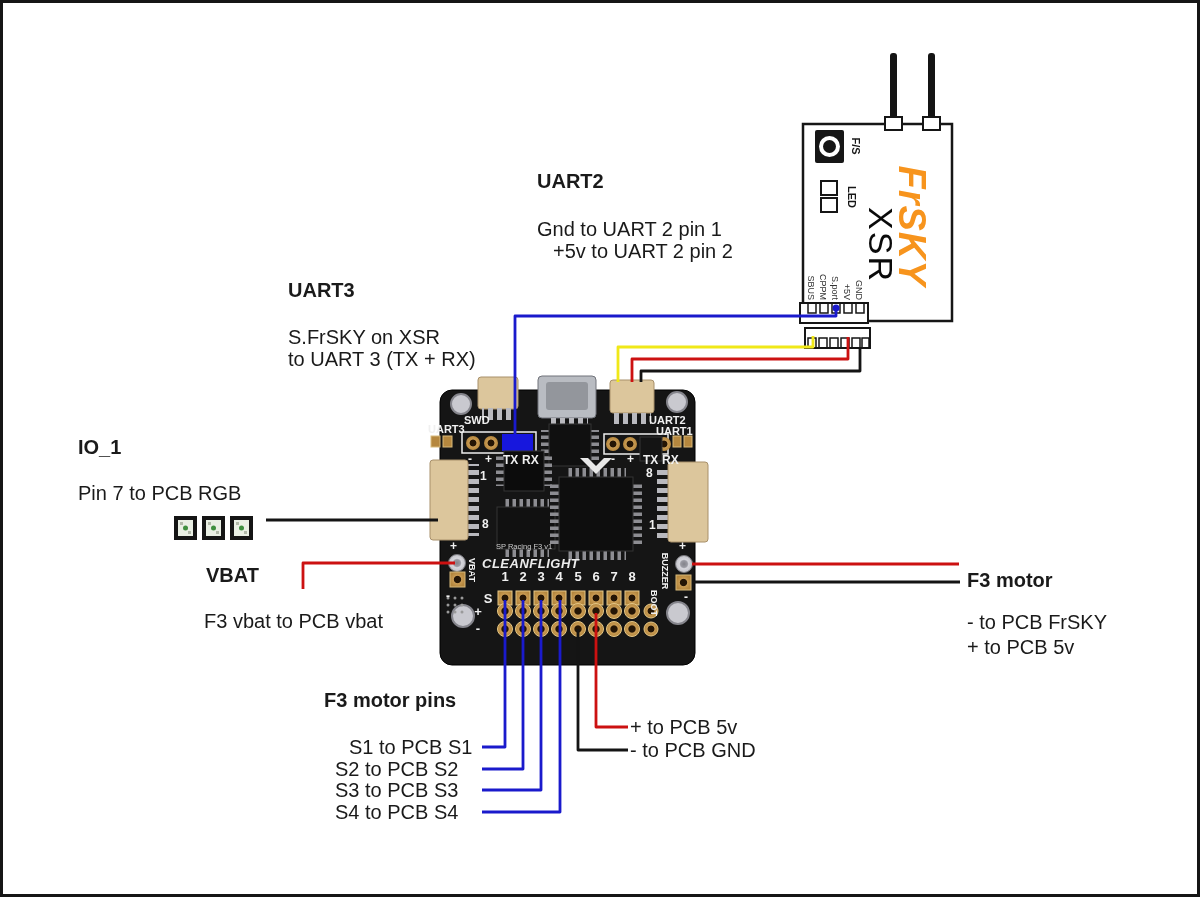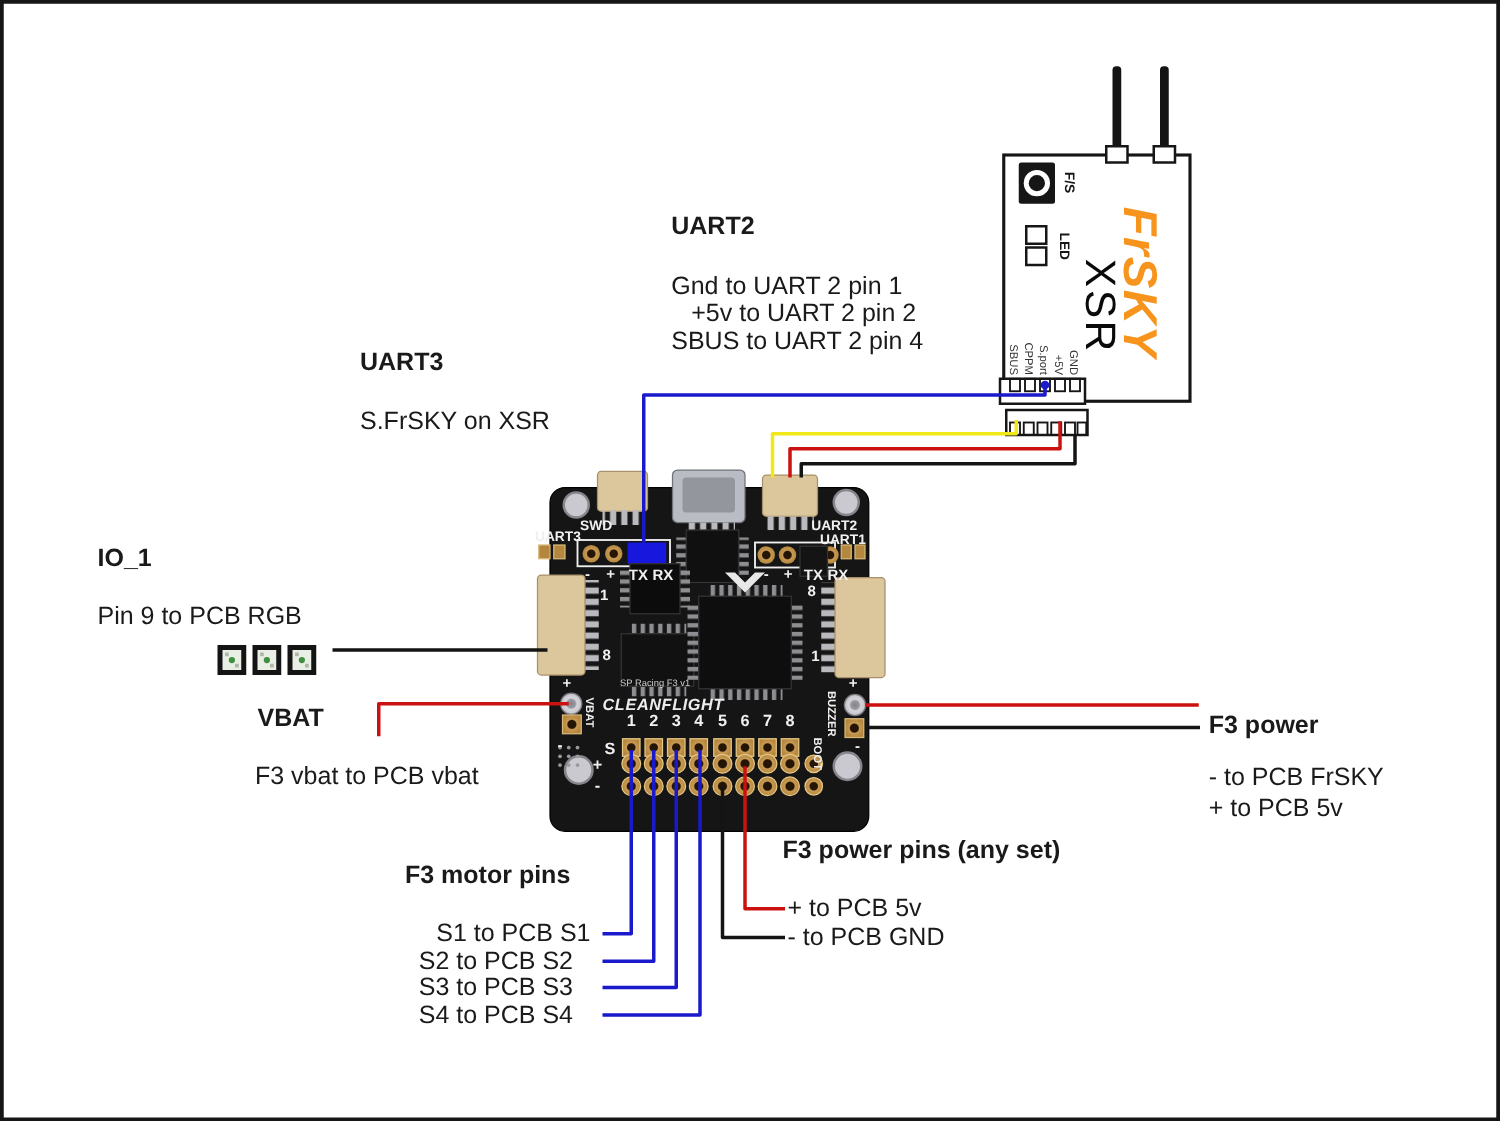--- a/index.html
+++ b/index.html
@@ -303,39 +303,38 @@
       <path d="M523,600 L523,769 L482,769" stroke="#1a1acc"></path>
       <path d="M541,600 L541,790 L482,790" stroke="#1a1acc"></path>
       <path d="M560,600 L560,812 L482,812" stroke="#1a1acc"></path>
       <path d="M596,613 L596,727 L628,727" stroke="#cc1111"></path>
       <path d="M578,629 L578,750 L628,750" stroke="#141414"></path>
     </g>
     <circle cx="836" cy="308" r="3.5" fill="#1a1acc"></circle>
   </svg>
 
   <div class="note b" style="left:78px;top:436px">IO_1</div>
-  <div class="note" style="left:78px;top:482px">Pin 9 to PCB RGB</div>
+  <div class="note" style="left:78px;top:482px">Pin 7 to PCB RGB</div>
 
   <div class="note b" style="left:537px;top:170px">UART2</div>
   <div class="note" style="left:537px;top:218px">Gnd to UART 2 pin 1</div>
   <div class="note" style="left:553px;top:240px">+5v to UART 2 pin 2</div>
-  <div class="note" style="left:537px;top:262px">SBUS to UART 2 pin 4</div>
 
   <div class="note b" style="left:288px;top:279px">UART3</div>
   <div class="note" style="left:288px;top:326px">S.FrSKY on XSR</div>
+  <div class="note" style="left:288px;top:348px">to UART 3 (TX + RX)</div>
 
   <div class="note b" style="left:206px;top:564px">VBAT</div>
   <div class="note" style="left:204px;top:610px">F3 vbat to PCB vbat</div>
 
-  <div class="note b" style="left:967px;top:569px">F3 power</div>
+  <div class="note b" style="left:967px;top:569px">F3 motor</div>
   <div class="note" style="left:967px;top:611px">- to PCB FrSKY</div>
   <div class="note" style="left:967px;top:636px">+ to PCB 5v</div>
 
   <div class="note b" style="left:324px;top:689px">F3 motor pins</div>
   <div class="note" style="left:349px;top:736px">S1 to PCB S1</div>
   <div class="note" style="left:335px;top:758px">S2 to PCB S2</div>
   <div class="note" style="left:335px;top:779px">S3 to PCB S3</div>
   <div class="note" style="left:335px;top:801px">S4 to PCB S4</div>
 
-  <div class="note b" style="left:626px;top:669px">F3 power pins (any set)</div>
   <div class="note" style="left:630px;top:716px">+ to PCB 5v</div>
   <div class="note" style="left:630px;top:739px">- to PCB GND</div>
 </div>
 
 </body></html>

